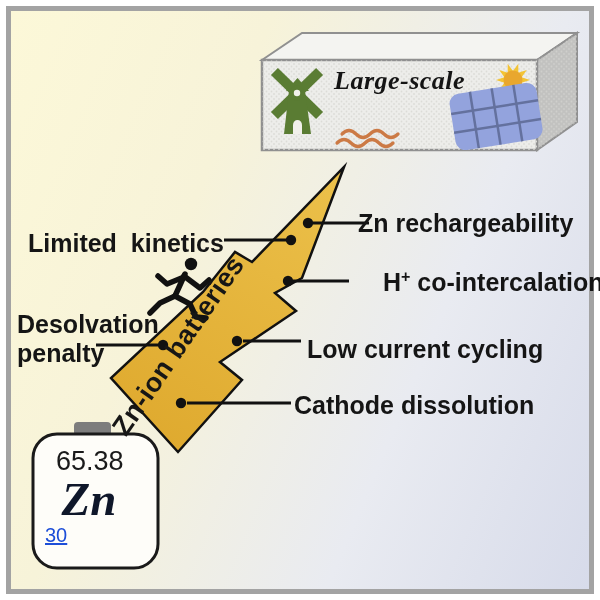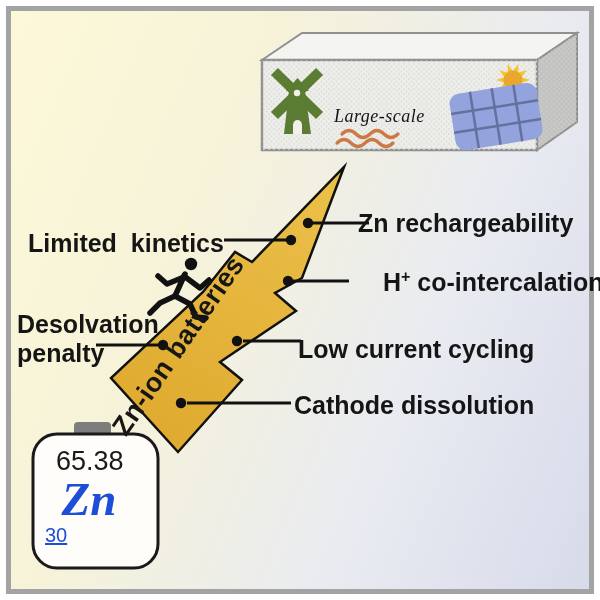--- a/index.html
+++ b/index.html
@@ -23,32 +23,32 @@
   .lbl.pre{white-space:pre;}
   .lbl sup{font-size:16px;line-height:0;}
   .bolt-label{
     position:absolute;left:131px;top:411px;height:30px;
     font-weight:bold;font-size:27px;letter-spacing:.5px;color:#161616;
     transform:rotate(-55.5deg);transform-origin:left bottom;
     white-space:nowrap;font-family:"Liberation Sans",sans-serif;
   }
   .storage-title{
     position:absolute;left:334px;top:66px;color:#141414;
-    font-family:"Liberation Serif",serif;font-style:italic;font-weight:normal;
-    font-size:18px;line-height:30px;letter-spacing:.5px;white-space:nowrap;margin-top:35px;
+    font-family:"Liberation Serif",serif;font-style:italic;font-weight:bold;
+    font-size:26px;line-height:30px;letter-spacing:.5px;white-space:nowrap;
   }
   .storage-title span{display:block;}
   .tile-mass{
     position:absolute;left:56px;top:446px;width:94px;text-align:left;
     font-size:27px;color:#1a1a1a;
   }
   .tile-symbol{
     position:absolute;left:33px;top:472px;width:112px;text-align:center;
     font-family:"Liberation Serif",serif;font-style:italic;font-weight:bold;
-    font-size:47px;color:#1d4ed8;
+    font-size:47px;color:#0f172a;
   }
   .tile-number{
     position:absolute;left:45px;top:524px;font-size:20px;color:#1d4ed8;text-decoration:underline;
   }
 </style>
 </head>
 <body>
 
 <div class="canvas"></div>
 
@@ -147,21 +147,21 @@
   <span style="display:block">Desolvation</span>
   <span style="display:block">penalty</span>
 </div>
 
 <div class="lbl" style="left:358px;top:209px;">Zn rechargeability</div>
 
 <div class="lbl" style="left:353px;top:268px;margin-left:30px;">
   <span>H</span><sup>+</sup><span> co-intercalation</span>
 </div>
 
-<div class="lbl" style="left:298px;top:335px;text-align:right;">Low current cycling</div>
+<div class="lbl" style="left:307px;top:335px;text-align:right;">Low current cycling</div>
 
 <div class="lbl" style="left:294px;top:391px;">Cathode dissolution</div>
 
 <div class="bolt-label">Zn-ion batteries</div>
 
 <div class="storage-title">
   <span>Large-scale</span>
 </div>
 
 <div class="tile-mass">65.38</div>

